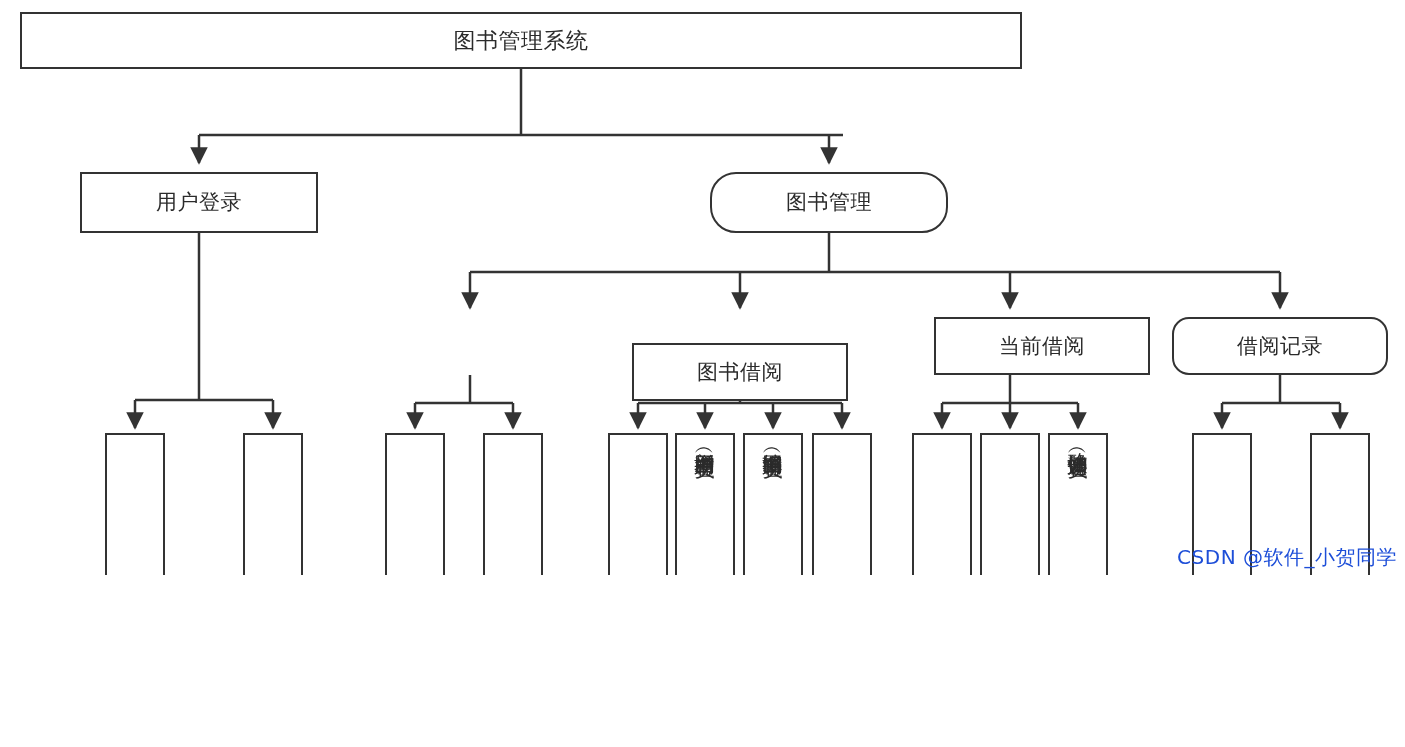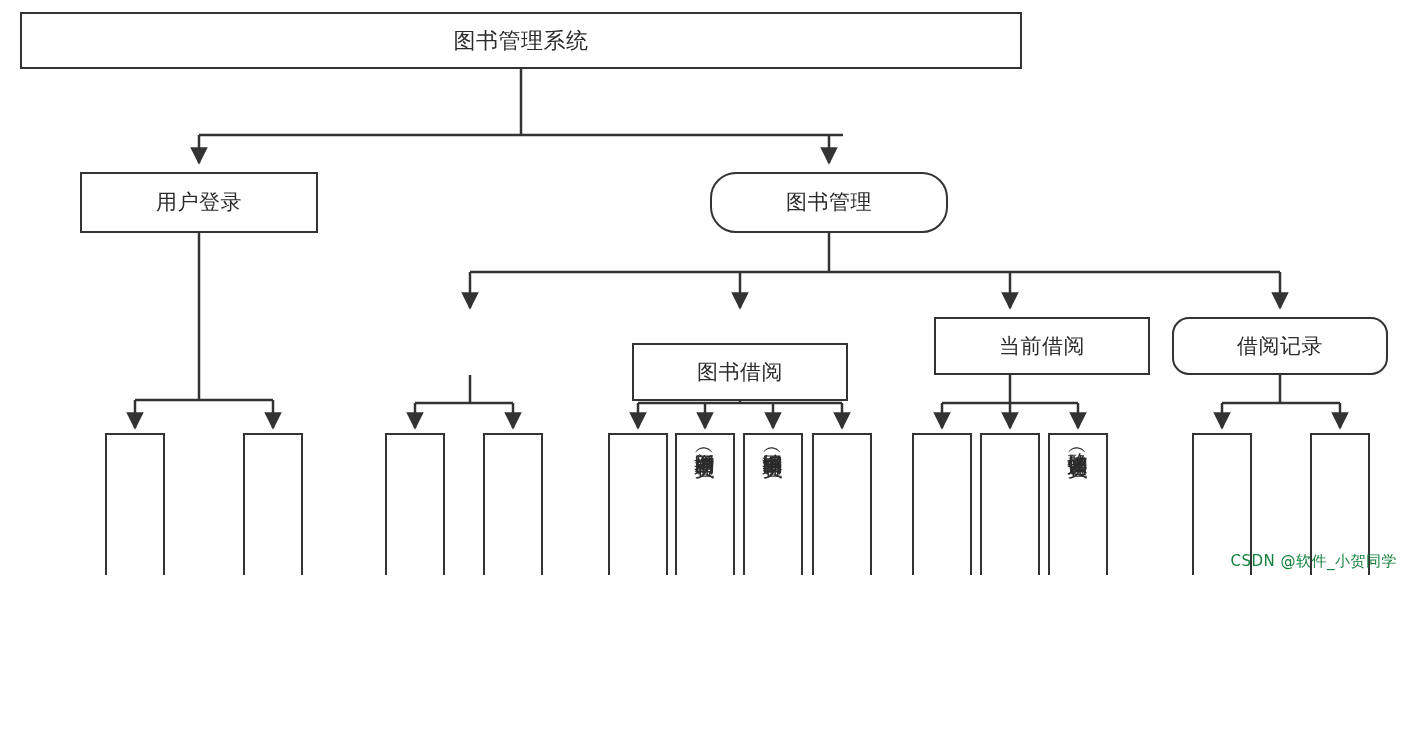--- a/index.html
+++ b/index.html
@@ -64,22 +64,22 @@
     line-height: 1.0;
     padding: 2px 0;
   }
   .leaf.center-text {
     align-items: center;
   }
   .watermark {
     position: absolute;
     right: 8px;
     bottom: 4px;
-    font-size: 15px;
-    color: #15803d;
+    font-size: 20px;
+    color: #1d4ed8;
     letter-spacing: 0.5px;
     z-index: 3;
     white-space: nowrap;
   }
 </style>
 </head>
 <body>
 
 <div id="diagram-root">
 

